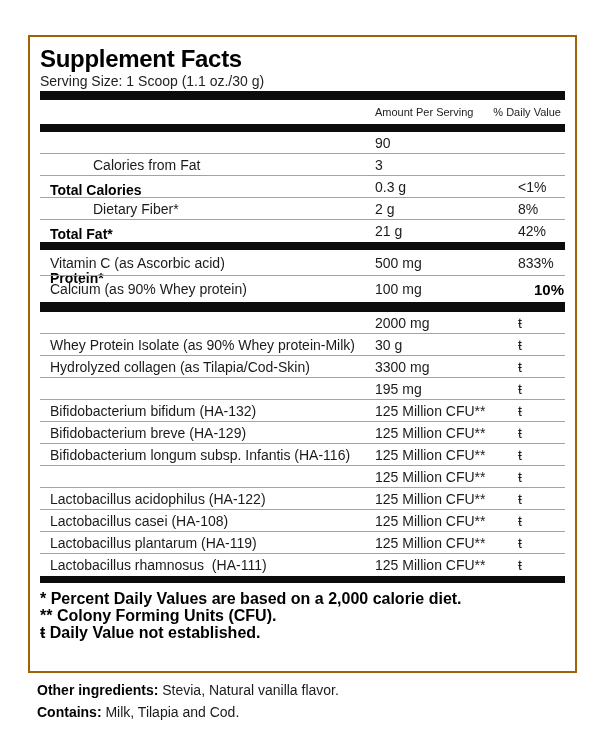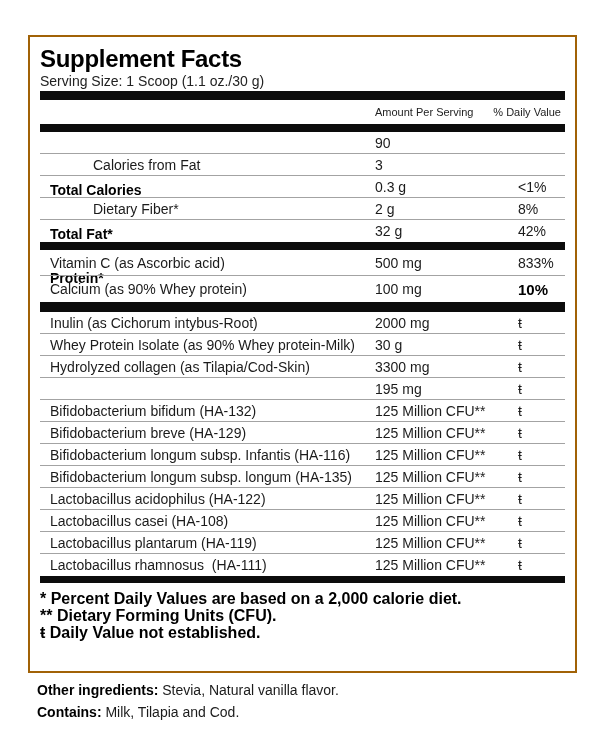--- a/index.html
+++ b/index.html
@@ -66,21 +66,21 @@
     position: absolute;
     top: 50%;
     transform: translateY(-50%);
     white-space: pre;
   }
   .c-name   { left: 10px; }
   .row.indent .c-name { left: 22px; margin-left: 31px; }
   .row.bold  .c-name { font-weight: bold; color: #000; margin-top: 47px; }
   .c-amount { left: 335px; }
   .c-dv     { left: 478px; }
-  .c-dv.bold { font-weight: bold; font-size: 15px; color: #000; }
+  .c-dv.bold { font-weight: bold; font-size: 15px; color: #000; margin-left: 16px; }
   .footnotes {
     margin-top: 7px;
     font-size: 16px;
     font-weight: bold;
     color: #000;
     line-height: 17px;
   }
   .below-line {
     position: absolute;
     left: 37px;
@@ -122,21 +122,21 @@
         <span class="c-amount">0.3 g</span>
         <span class="c-dv">&lt;1%</span>
       </div>
       <div class="row indent">
         <span class="c-name">Dietary Fiber*</span>
         <span class="c-amount">2 g</span>
         <span class="c-dv">8%</span>
       </div>
       <div class="row bold">
         <span class="c-name">Protein*</span>
-        <span class="c-amount">32 g</span>
+        <span class="c-amount">21 g</span>
         <span class="c-dv">42%</span>
       </div>
     </div>
 
   <div class="bar"></div>
   <div class="section section-1">
       <div class="row">
         <span class="c-name">Vitamin C (as Ascorbic acid)</span>
         <span class="c-amount">500 mg</span>
         <span class="c-dv">833%</span>
@@ -144,21 +144,20 @@
       <div class="row">
         <span class="c-name">Calcium (as 90% Whey protein)</span>
         <span class="c-amount">100 mg</span>
         <span class="c-dv bold">10%</span>
       </div>
     </div>
 
   <div class="bar xl"></div>
   <div class="section section-2">
       <div class="row">
-        <span class="c-name">Inulin (as Cichorum intybus-Root)</span>
         <span class="c-amount">2000 mg</span>
         <span class="c-dv">ŧ</span>
       </div>
       <div class="row">
         <span class="c-name">Whey Protein Isolate (as 90% Whey protein-Milk)</span>
         <span class="c-amount">30 g</span>
         <span class="c-dv">ŧ</span>
       </div>
       <div class="row">
         <span class="c-name">Hydrolyzed collagen (as Tilapia/Cod-Skin)</span>
@@ -178,21 +177,20 @@
         <span class="c-name">Bifidobacterium breve (HA-129)</span>
         <span class="c-amount">125 Million CFU**</span>
         <span class="c-dv">ŧ</span>
       </div>
       <div class="row">
         <span class="c-name">Bifidobacterium longum subsp. Infantis (HA-116)</span>
         <span class="c-amount">125 Million CFU**</span>
         <span class="c-dv">ŧ</span>
       </div>
       <div class="row">
-        <span class="c-name">Bifidobacterium longum subsp. longum (HA-135)</span>
         <span class="c-amount">125 Million CFU**</span>
         <span class="c-dv">ŧ</span>
       </div>
       <div class="row">
         <span class="c-name">Lactobacillus acidophilus (HA-122)</span>
         <span class="c-amount">125 Million CFU**</span>
         <span class="c-dv">ŧ</span>
       </div>
       <div class="row">
         <span class="c-name">Lactobacillus casei (HA-108)</span>
@@ -207,21 +205,21 @@
       <div class="row">
         <span class="c-name">Lactobacillus rhamnosus  (HA-111)</span>
         <span class="c-amount">125 Million CFU**</span>
         <span class="c-dv">ŧ</span>
       </div>
     </div>
 
   <div class="bar sm"></div>
   <div class="footnotes">
       <div>* Percent Daily Values are based on a 2,000 calorie diet.</div>
-      <div>** Dietary Forming Units (CFU).</div>
+      <div>** Colony Forming Units (CFU).</div>
       <div>ŧ Daily Value not established.</div>
     </div>
 </div>
 
 <div class="below-line" id="other-line">
   <b>Other ingredients:</b><span> Stevia, Natural vanilla flavor.</span>
 </div>
 <div class="below-line" id="contains-line">
   <b>Contains:</b><span> Milk, Tilapia and Cod.</span>
 </div>

